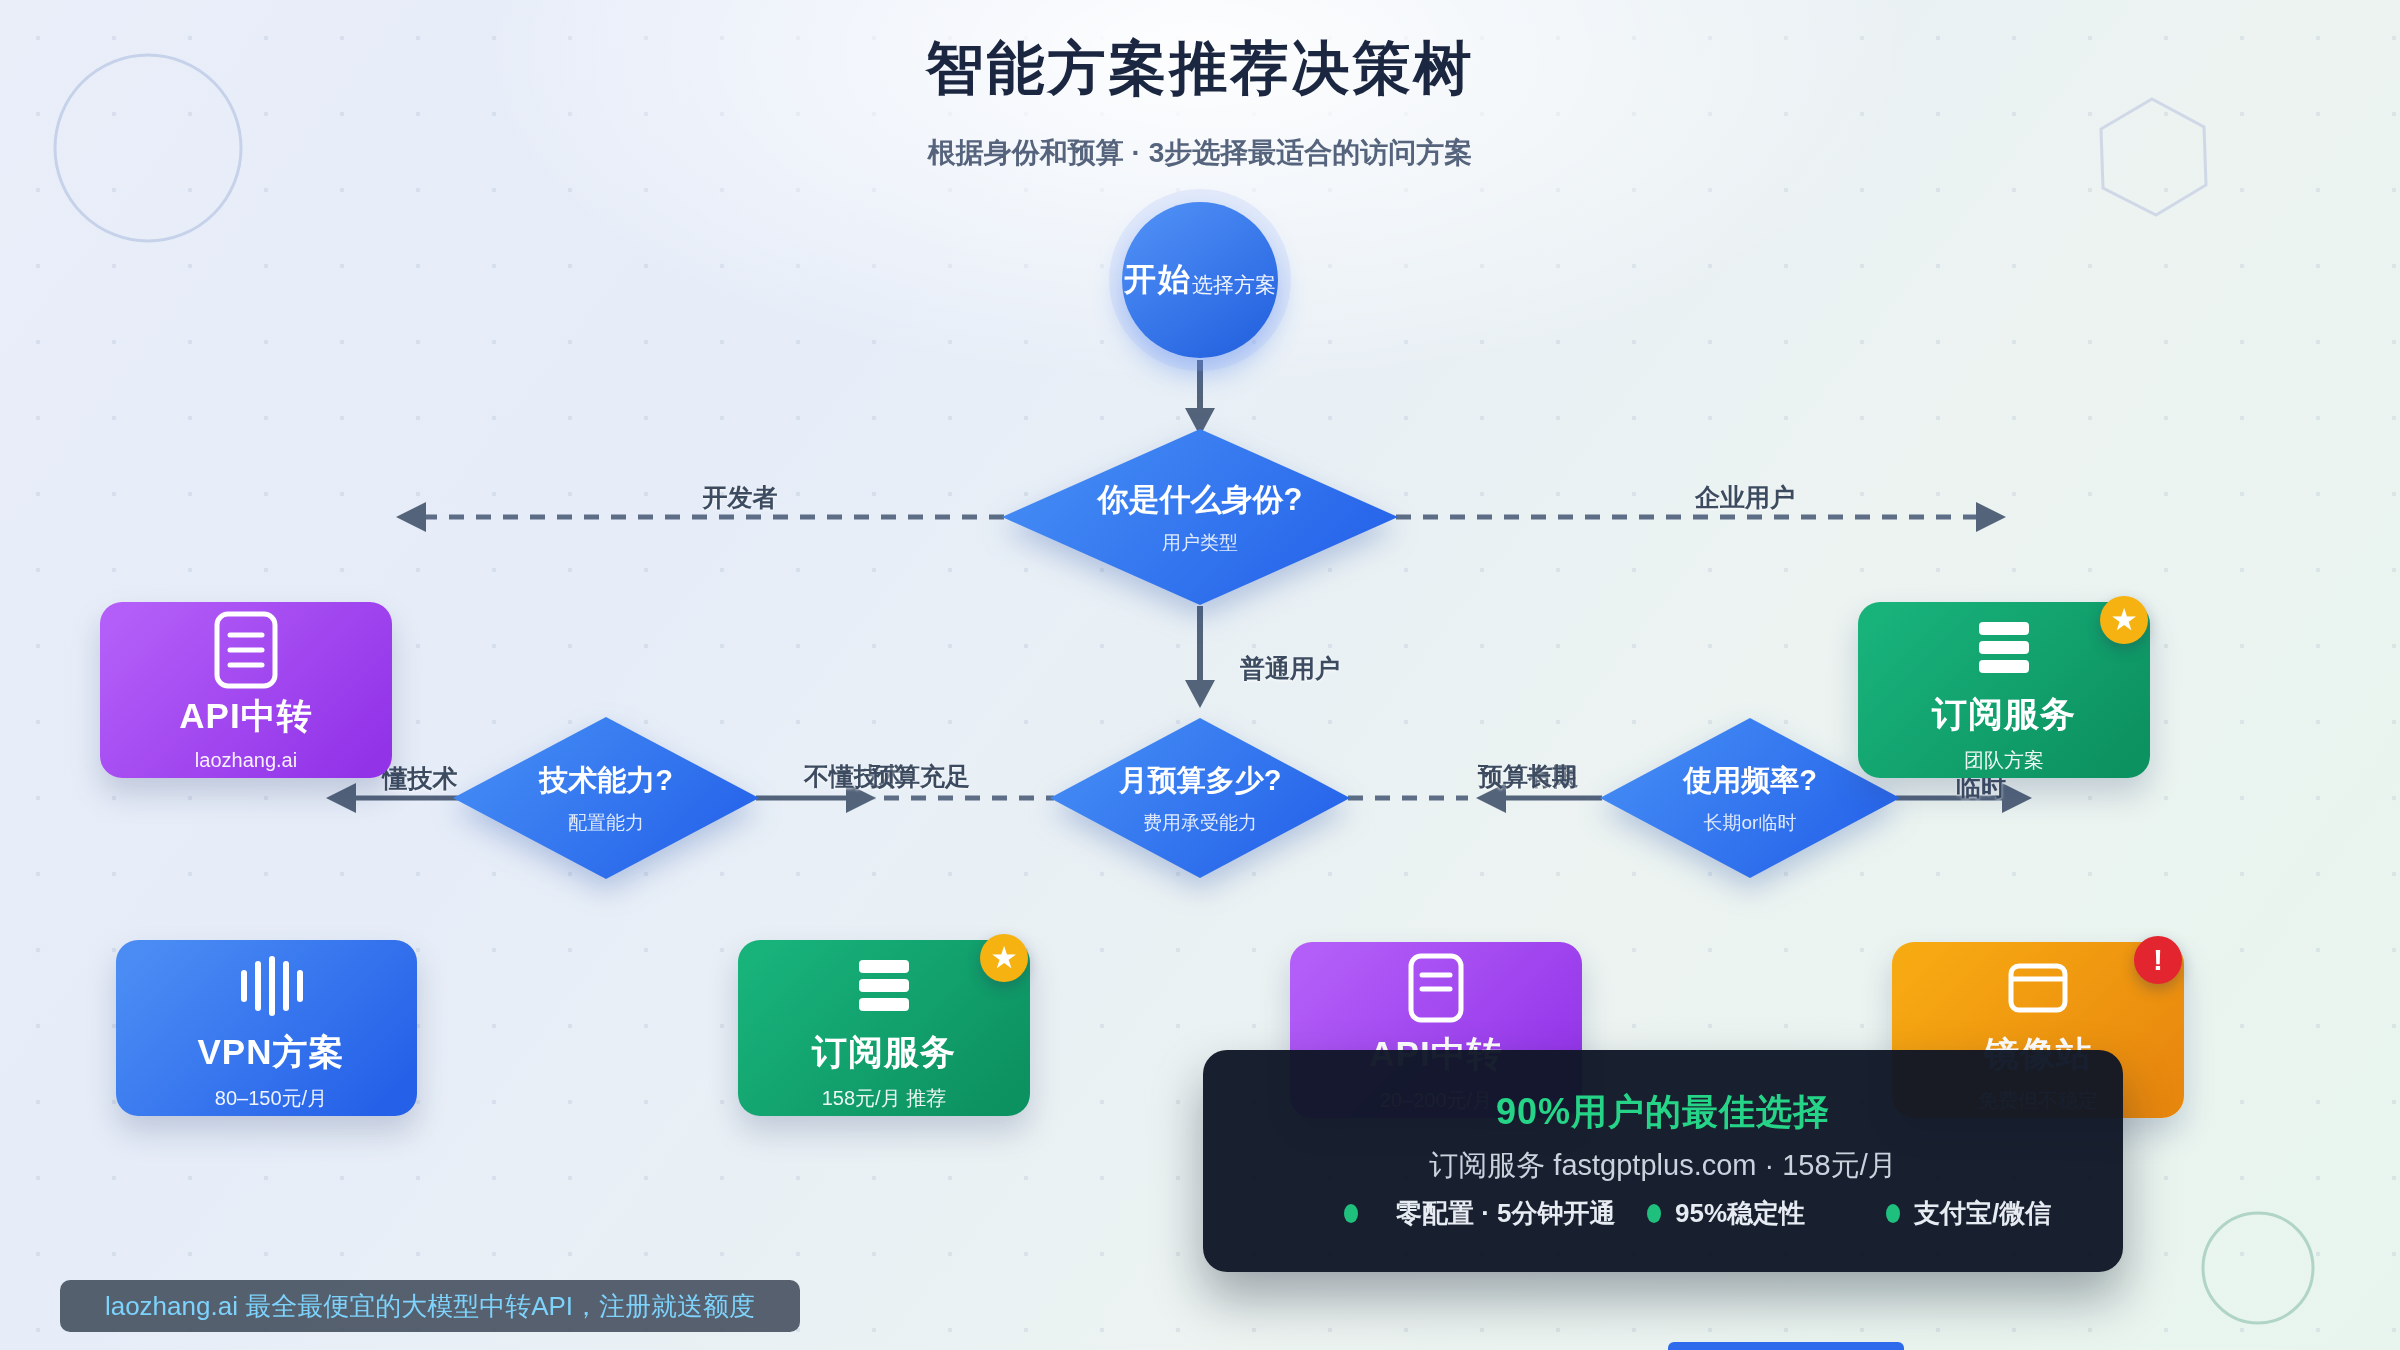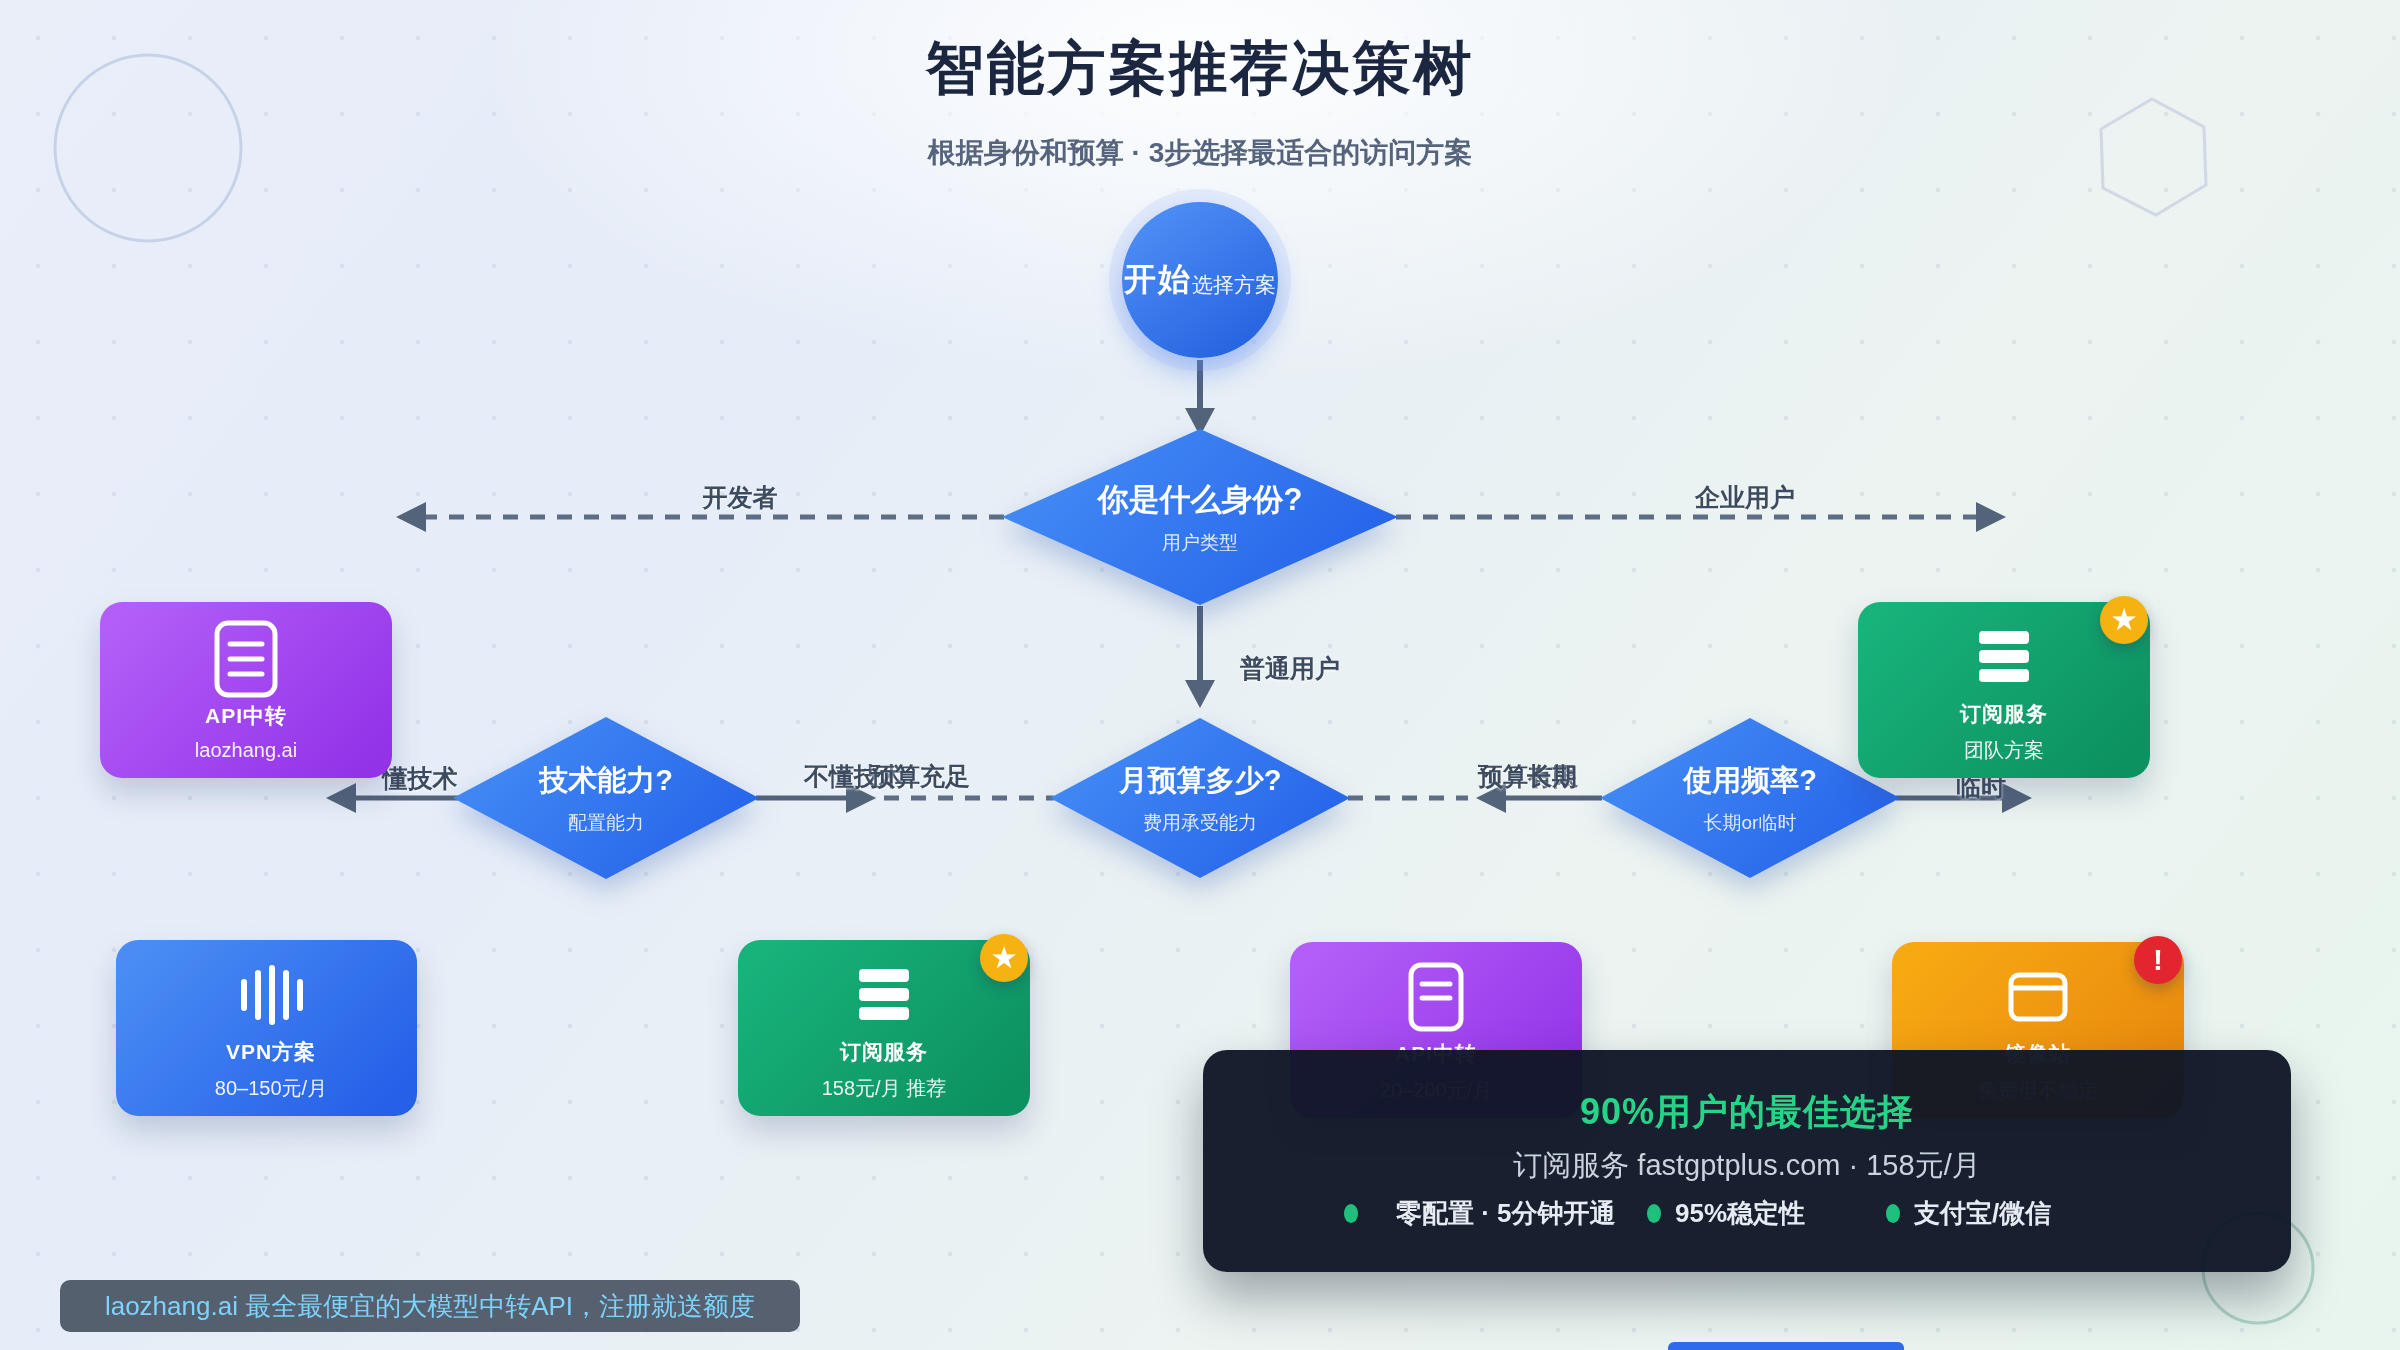--- a/index.html
+++ b/index.html
@@ -36,33 +36,33 @@
   .dia{width:100%;height:100%;clip-path:polygon(50% 0,100% 50%,50% 100%,0 50%);
        background:linear-gradient(135deg,#4289f4 15%,#2765ea 85%);
        display:flex;flex-direction:column;align-items:center;justify-content:center;color:#fff;}
   .dia .q{font-size:29px;font-weight:800;}
   .dia .s{font-size:19px;margin-top:9px;color:rgba(255,255,255,.85);}
   
   .card{width:292px;height:176px;border-radius:22px;z-index:3;color:#fff;
         box-shadow:0 16px 30px rgba(50,70,120,.22);
         display:flex;flex-direction:column;align-items:center;justify-content:center;}
   .card .icon{height:82px;display:flex;align-items:center;justify-content:center;}
-  .card .t1{font-size:21px;font-weight:800;letter-spacing:1px;margin-top:2px;}
+  .card .t1{font-size:35px;font-weight:800;letter-spacing:1px;margin-top:2px;}
   .card .t2{font-size:20px;margin-top:9px;color:rgba(255,255,255,.92);}
   .purple{background:linear-gradient(135deg,#b35ef8 8%,#9233e8 92%);}
   .green {background:linear-gradient(135deg,#18b27b 8%,#0c9160 92%);}
   .blue  {background:linear-gradient(135deg,#4a8cf4 8%,#2460e8 92%);padding-left:9px;}
   .orange{background:linear-gradient(135deg,#f7a912 8%,#e8870e 92%);}
   .badge{position:absolute;top:-6px;right:2px;width:48px;height:48px;border-radius:50%;
          display:flex;align-items:center;justify-content:center;font-weight:800;
          box-shadow:0 6px 14px rgba(40,50,80,.3);}
   .badge.star{background:#f6b211;color:#fff;font-size:27px;}
   .badge.alert{background:#e32530;color:#fff;font-size:30px;}
   
-  .panel{left:1203px;top:1050px;width:1088px;height:222px;border-radius:24px;z-index:5;
+  .panel{left:1203px;top:1050px;width:920px;height:222px;border-radius:24px;z-index:5;
          background:rgba(15,22,37,.96);box-shadow:0 26px 50px rgba(10,20,40,.35);}
   .panel .p-title{position:absolute;left:0;top:38px;width:100%;text-align:center;
                   font-size:36px;font-weight:800;color:#26d488;letter-spacing:1px;}
   .panel .p-line{position:absolute;left:0;top:96px;width:100%;text-align:center;
                  font-size:29px;color:#cad2de;}
   .p-bullet{position:absolute;top:1196px;display:flex;align-items:center;gap:14px;z-index:6;
             font-size:26px;font-weight:600;color:#e7ecf3;}
   .p-dot{width:14px;height:19px;border-radius:50%;background:#1fbf7e;flex:0 0 auto;}
   
   .footbar{left:60px;top:1280px;width:740px;height:52px;border-radius:10px;z-index:5;

